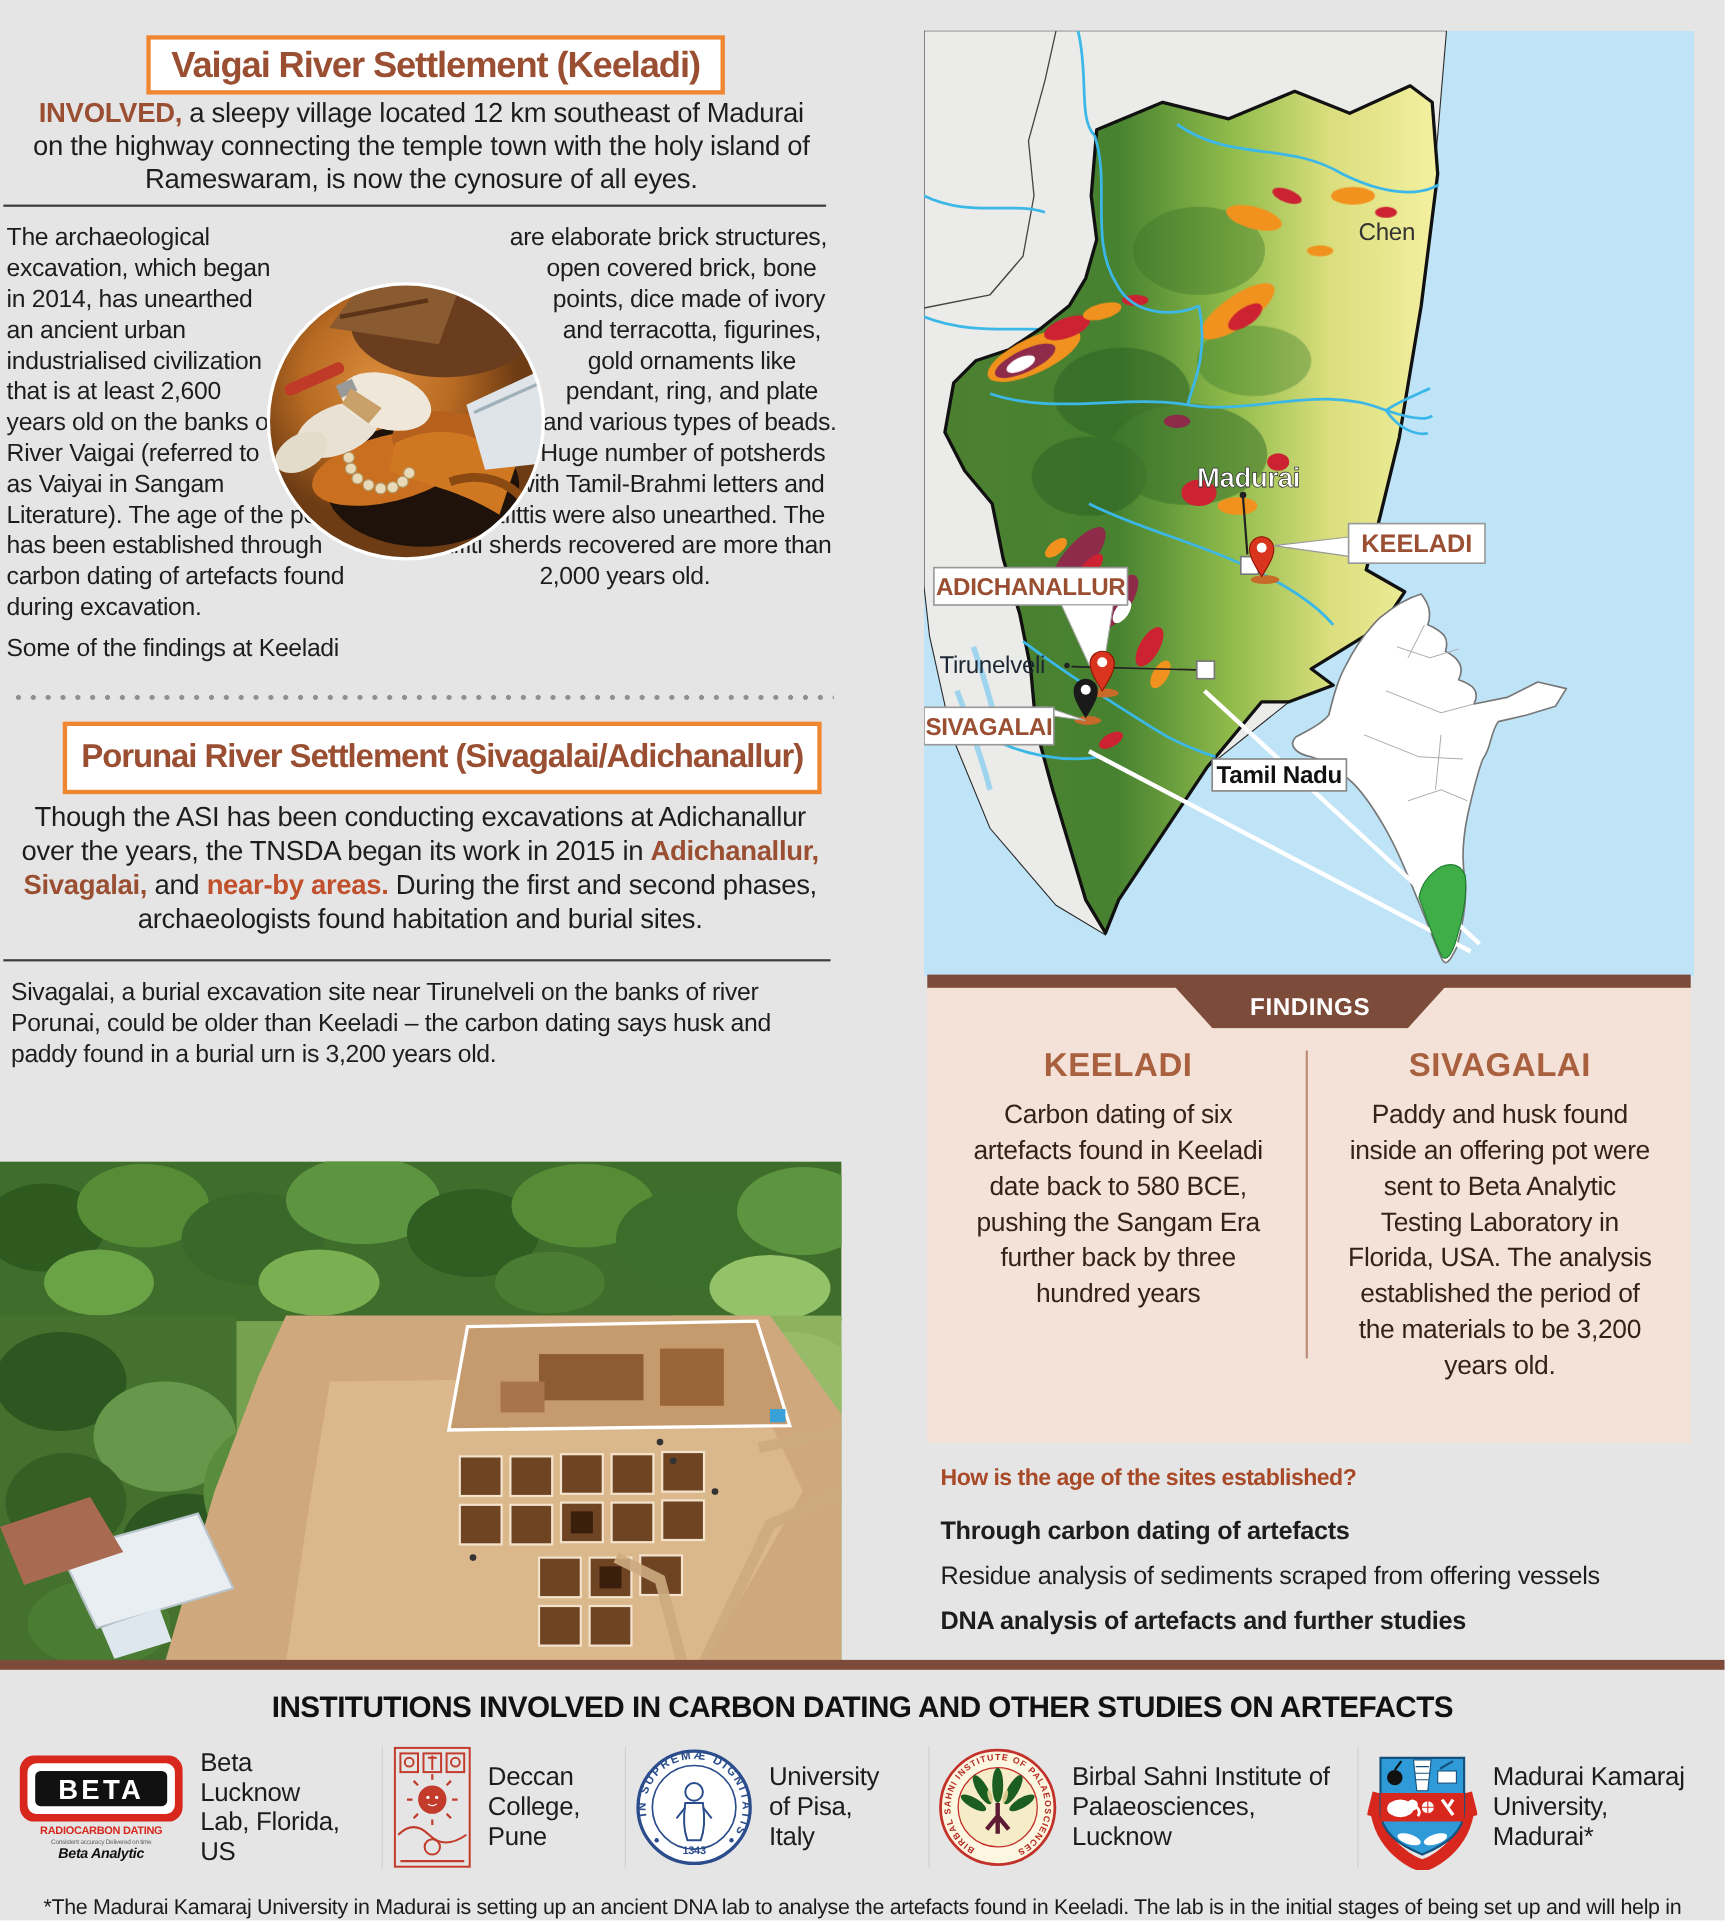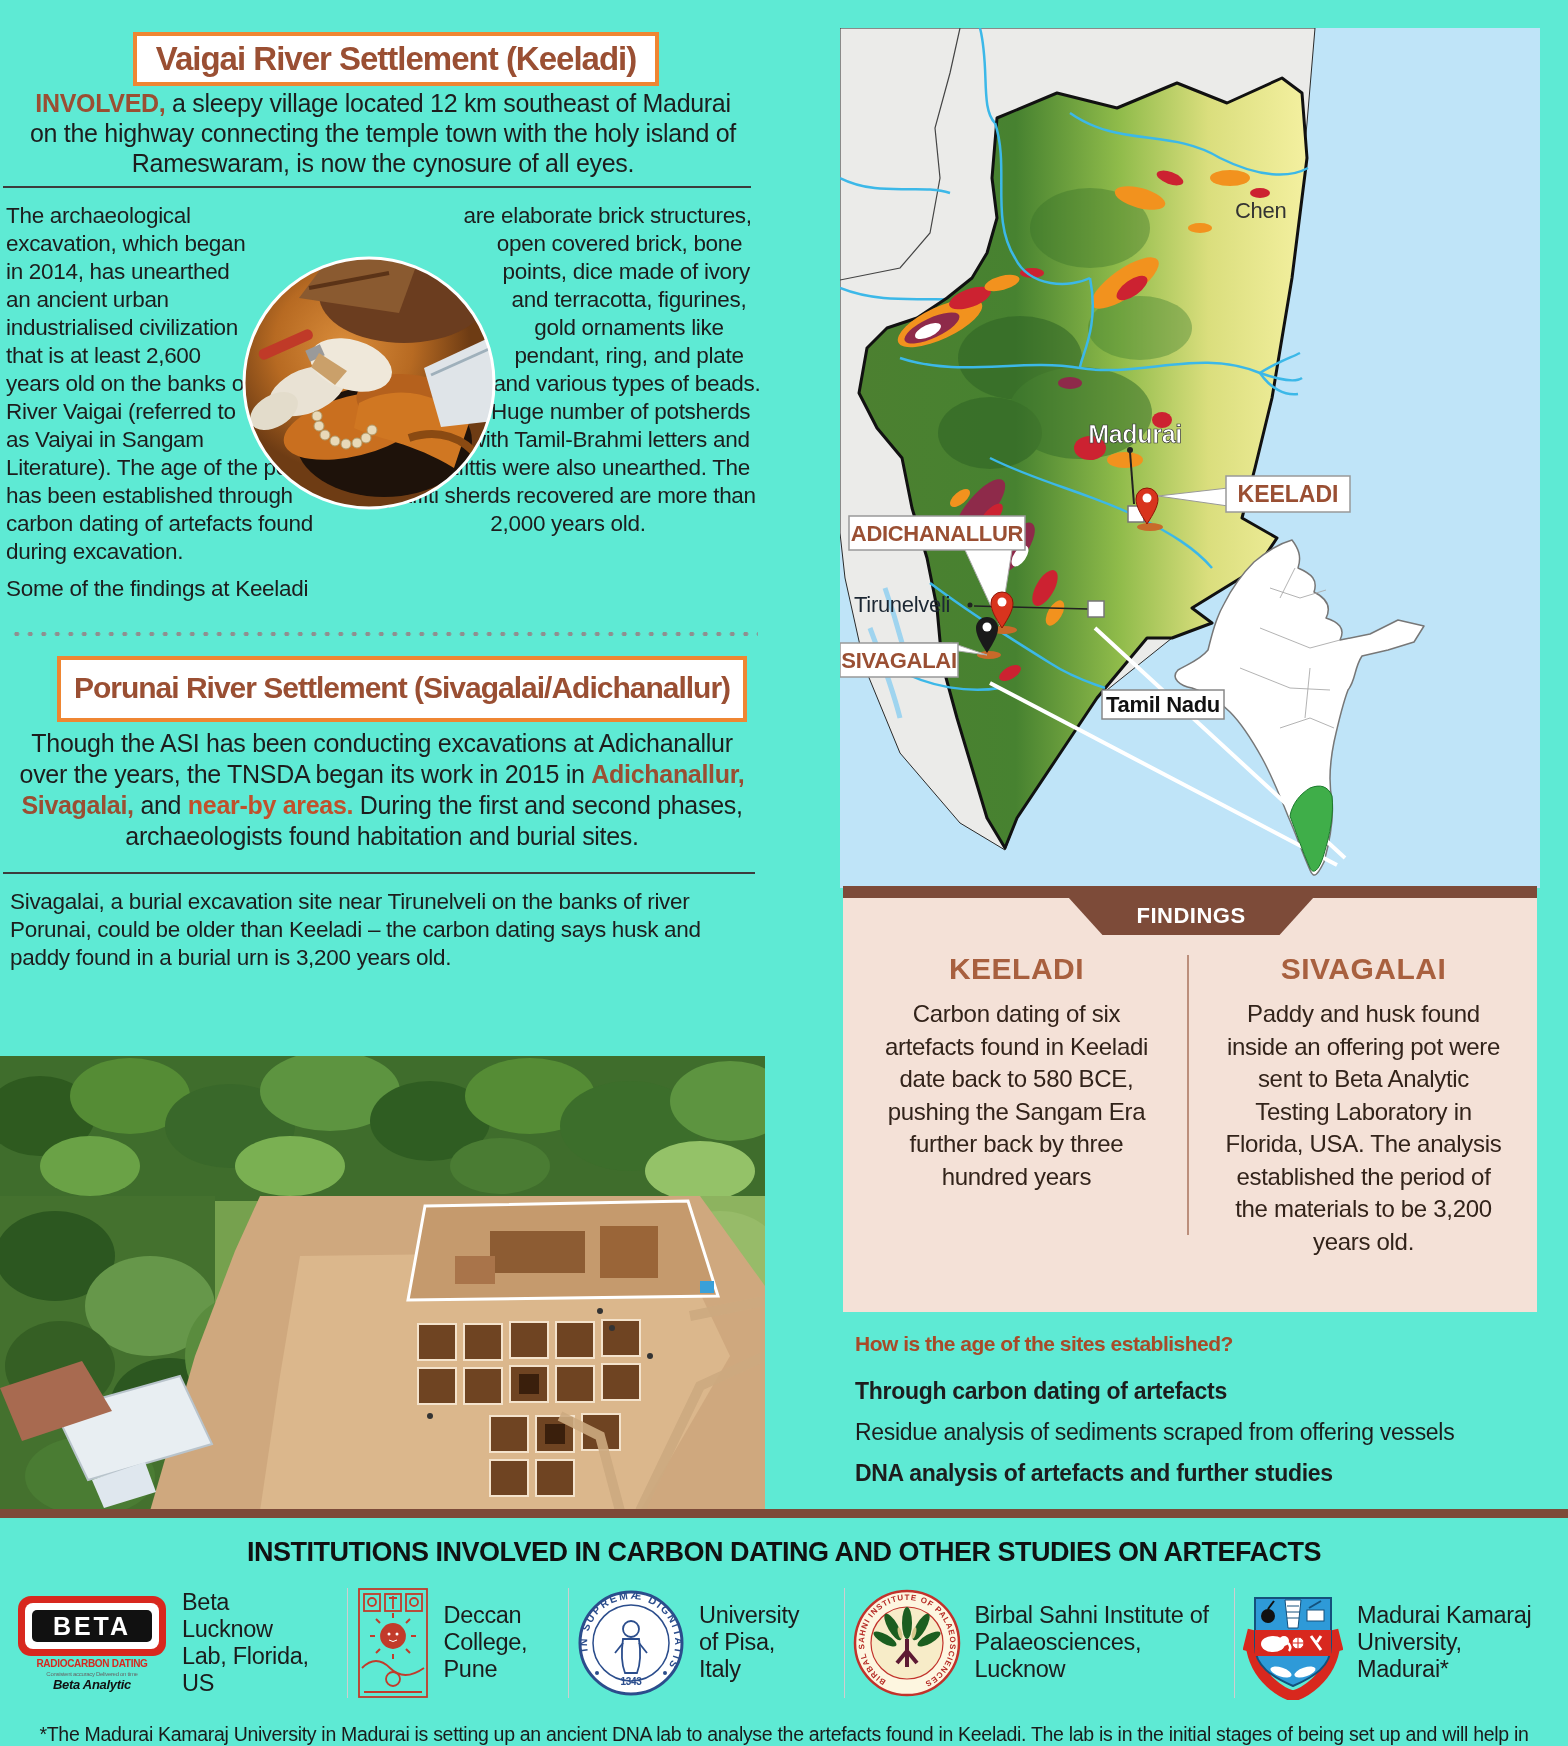--- a/index.html
+++ b/index.html
@@ -1,17 +1,17 @@
 <!DOCTYPE html>
 <html><head>
 <meta charset="utf-8">
 <style>
   html,body{margin:0;padding:0;background:#ffffff;}
   body{font-family:"Liberation Sans","DejaVu Sans",sans-serif;color:#1d1d1d;}
-  .page{position:relative;width:1568px;height:1746px;background:#5eead4;overflow:hidden;letter-spacing:-0.3px;}
+  .page{position:relative;width:1568px;height:1746px;background:#e5e5e5;overflow:hidden;letter-spacing:-0.3px;}
   .abs{position:absolute;}
   .hl{font-weight:700;color:#9a4f33;letter-spacing:-1px;}
   .obox{border:4px solid #ef8632;background:#fff;text-align:center;}
   .rule{background:#3c3c3c;height:2px;}
   .dots{background:radial-gradient(circle 2.5px,#8f8f8f 97%,transparent 100%) 0 0/13.5px 8px repeat-x;height:8px;}
   .intro{font-size:25px;line-height:30px;text-align:center;color:#1d1d1d;font-weight:500;}
   .bbrown{color:#9a4f33;font-weight:700;}
   .borange{color:#c0512c;font-weight:700;}
   .body-t{font-size:22.5px;line-height:28px;color:#1d1d1d;font-weight:500;}
   .colL{width:358px;}

